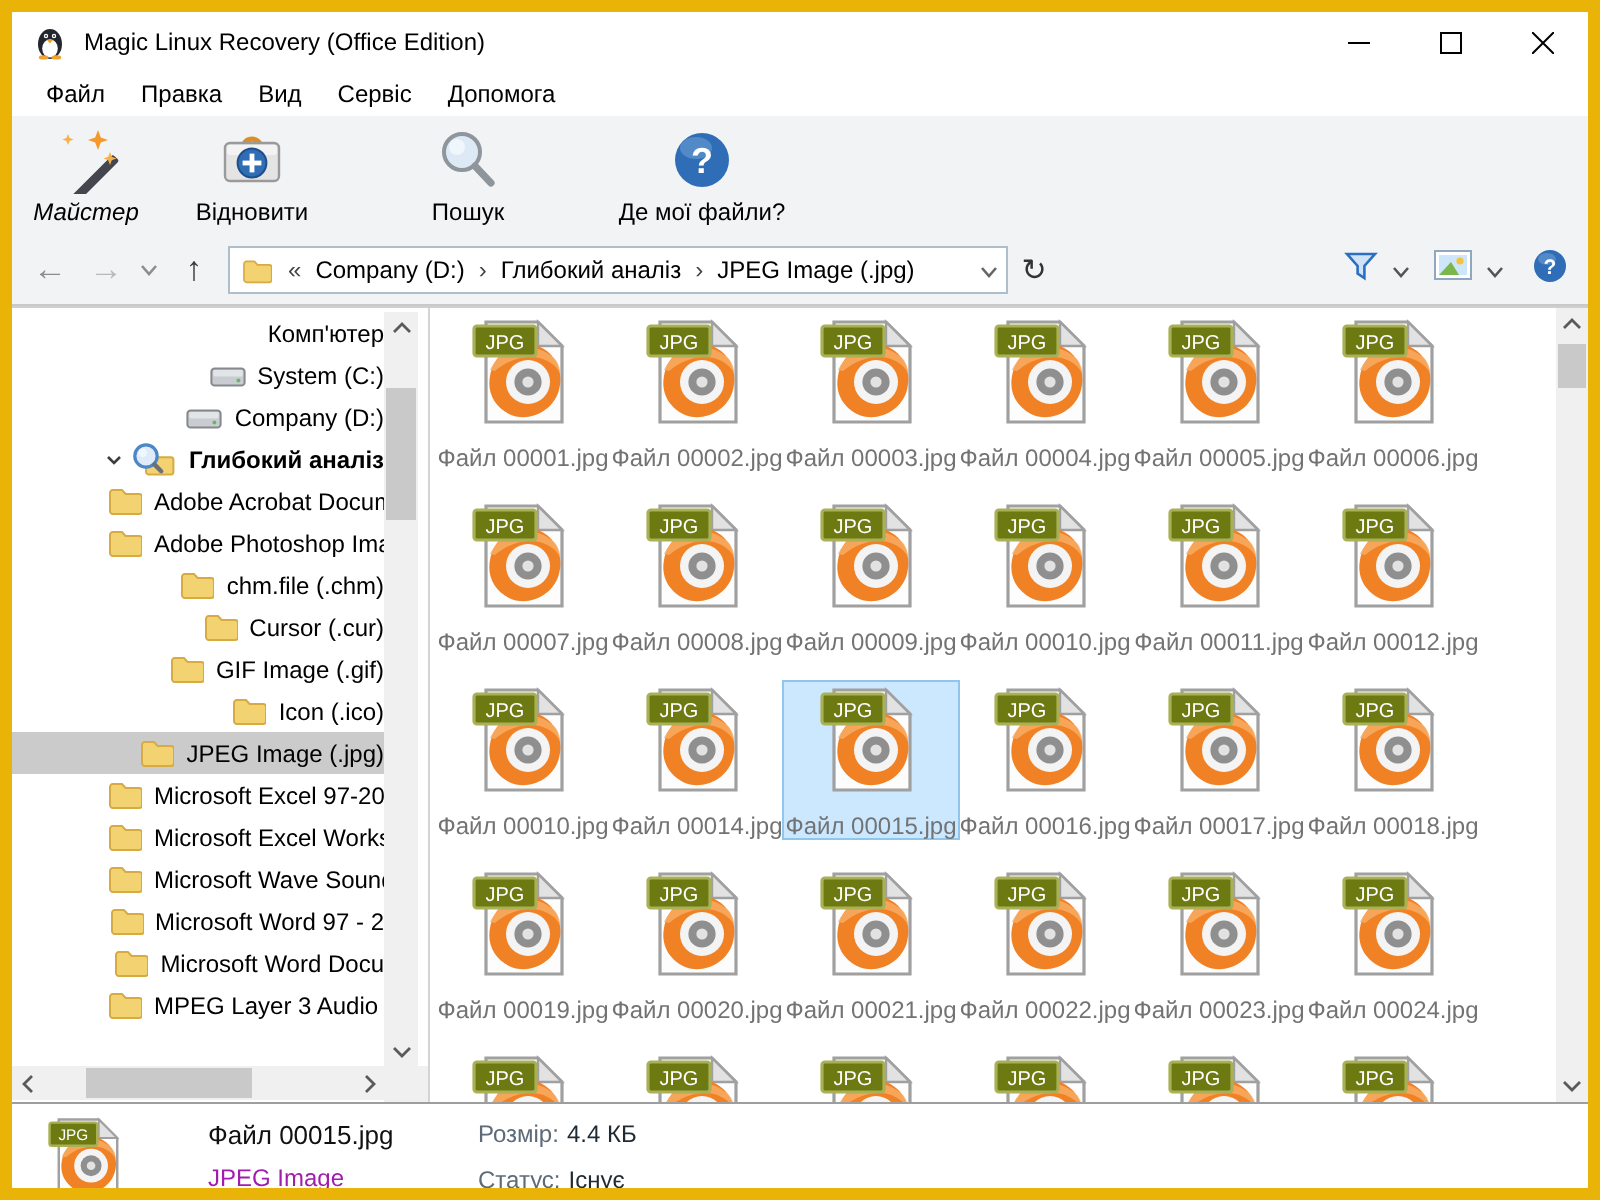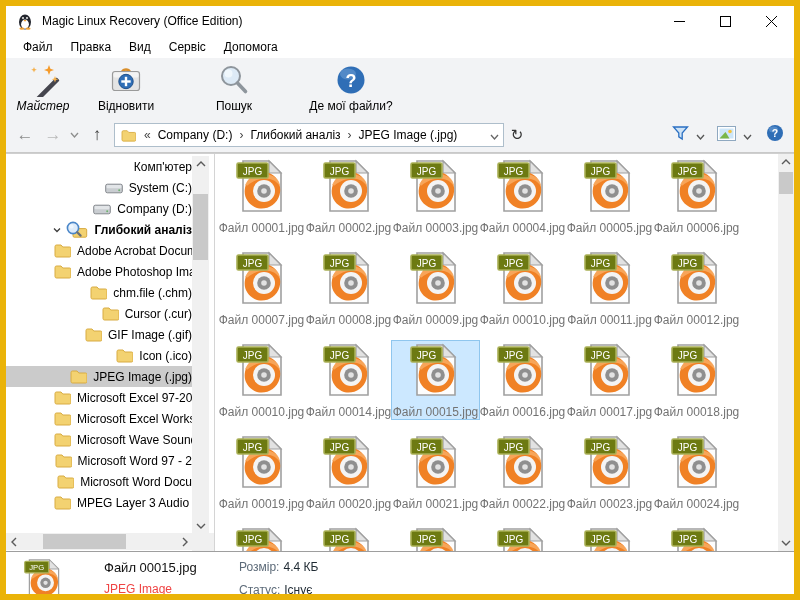--- a/index.html
+++ b/index.html
@@ -55,21 +55,21 @@
   .sb .thumb{position:absolute;background:#c9c9c9;}
   .tree-vscroll{left:186px;top:2px;width:17px;height:377px;}
   .tree-hscroll{left:0;top:379px;width:186px;height:17px;}
   .grid-vscroll{right:0;top:0;width:16px;height:397px;}
   .corner{position:absolute;left:186px;top:379px;width:22px;height:18px;background:#f0f0f0;}
 
   
   .infobar{position:absolute;left:0;top:545px;width:100%;height:54px;background:#fff;border-top:1px solid #9e9e9e;}
   .info-ico{position:absolute;left:18px;top:5px;}
   .fname{position:absolute;left:98px;top:8px;font-size:13px;color:#111;}
-  .ftype{position:absolute;left:98px;top:30px;font-size:12px;color:#ef4444;}
+  .ftype{position:absolute;left:98px;top:30px;font-size:12px;color:#a21caf;}
   .meta1{position:absolute;left:233px;top:8px;font-size:12px;}
   .meta2{position:absolute;left:233px;top:31px;font-size:12px;}
   .mlabel{color:#5d6b79;}
   .mvalue{color:#1f2a33;margin-left:4px;}
 </style>
 </head>
 <body>
 
 <div class="window">
 

